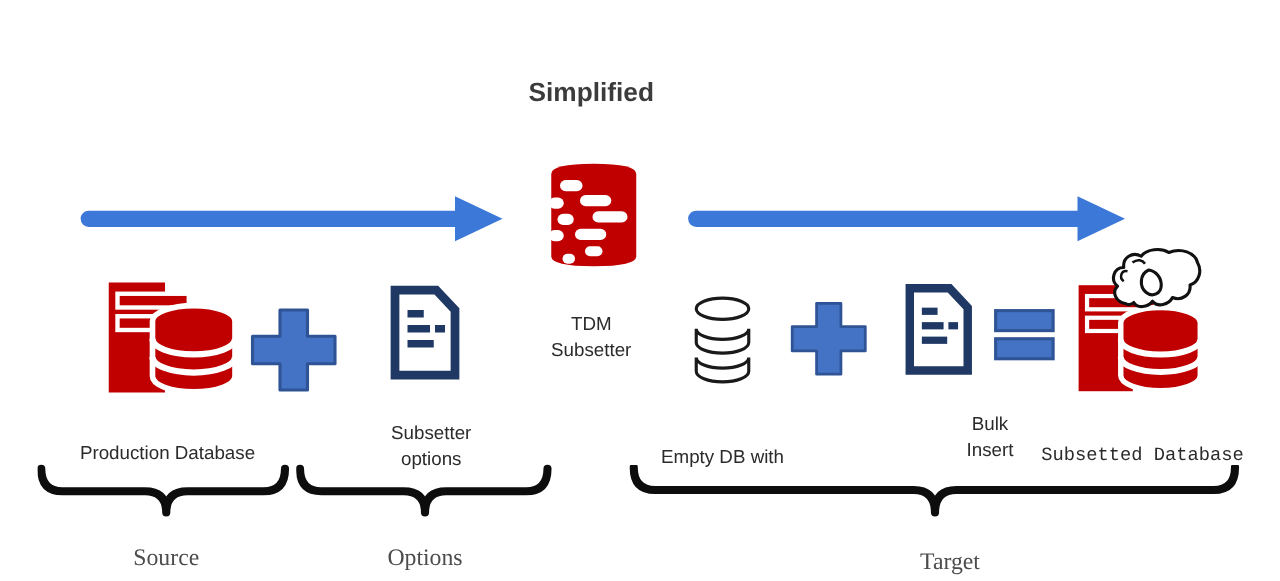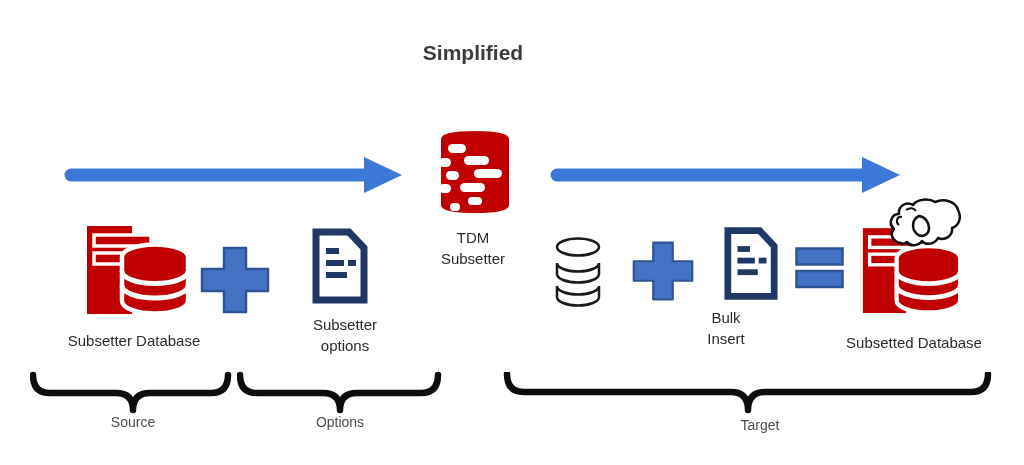--- a/index.html
+++ b/index.html
@@ -1,30 +1,30 @@
 <!DOCTYPE html>
 <html><head>
 <meta charset="utf-8">
 <style>
   html,body{margin:0;padding:0;background:#fff;}
   .canvas{
     position:relative;width:1024px;height:465px;background:#ffffff;
     font-family:"Liberation Sans","DejaVu Sans",sans-serif;overflow:hidden;
   }
   .abs{position:absolute;}
-  .ctr{transform:translateX(-50%);white-space:nowrap;}
+  .ctr{transform:translateX(-50%);white-space:nowrap;margin-top:22px;}
   .title{
     left:473px;top:40px;text-align:center;
     font-size:21px;font-weight:bold;color:#3b3b3b;line-height:25px;
   }
   .node-label{
     font-size:15px;color:#2b2b2b;text-align:center;line-height:21px;
   }
   .group-label{
-    font-size:14px;color:#4d4d4d;text-align:right;
+    font-size:19px;color:#4d4d4d;text-align:right;font-family:Liberation Serif, serif;
   }
   svg{display:block;}
 </style>
 </head>
 <body>
 
 <div class="canvas">
 
   <div class="abs ctr title">
     <div>Simplified</div>
@@ -60,21 +60,21 @@
   </div>
 
   <svg class="abs" style="left:84px;top:224px;" width="110" height="96" viewBox="0 0 110 96">
     <rect x="3" y="2" width="45" height="88" fill="#C00000"></rect>
     <rect x="10" y="11" width="57" height="11" fill="#C00000" stroke="#ffffff" stroke-width="3.5"></rect>
     <rect x="10" y="29" width="57" height="11" fill="#C00000" stroke="#ffffff" stroke-width="3.5"></rect>
     <path d="M38 33 A33 12.5 0 0 1 104 33 L104 77 A33 12.5 0 0 1 38 77 Z" fill="#C00000" stroke="#ffffff" stroke-width="4.5"></path>
     <path d="M38 47 A33 12.5 0 0 0 104 47" stroke="#ffffff" stroke-width="5" fill="none"></path>
     <path d="M38 61.5 A33 12.5 0 0 0 104 61.5" stroke="#ffffff" stroke-width="5" fill="none"></path>
   </svg>
-  <div class="abs ctr node-label" style="left:134px;top:330px;">Subsetter Database</div>
+  <div class="abs ctr node-label" style="left:134px;top:330px;">Production Database</div>
 
   <svg class="abs" style="left:200px;top:246px;" width="70" height="68" viewBox="0 0 70 68">
     <path d="M24 2 H46 V23 H68 V45 H46 V66 H24 V45 H2 V23 H24 Z" fill="#4472C4" stroke="#2F5496" stroke-width="2.5" stroke-linejoin="round"></path>
   </svg>
 
   <svg class="abs" style="left:311px;top:228px;" width="58" height="76" viewBox="0 0 58 76">
     <path d="M5 4 H38 L53 20 V72 H5 Z" fill="#ffffff" stroke="#1F3864" stroke-width="7" stroke-linejoin="miter"></path>
     <g fill="#1F3864">
       <rect x="15" y="20" width="13" height="6"></rect>
       <rect x="15" y="32" width="18" height="6"></rect>
@@ -88,36 +88,37 @@
   </div>
 
   <svg class="abs" style="left:553px;top:236px;" width="50" height="80" viewBox="0 0 50 80">
     <g fill="#ffffff" stroke="#1a1a1a" stroke-width="2.5">
       <ellipse cx="25" cy="11" rx="21" ry="8.5"></ellipse>
       <path d="M4 27 A21 8.5 0 0 0 46 27 L46 38 A21 8.5 0 0 1 4 38 Z"></path>
       <path d="M4 50 A21 8.5 0 0 0 46 50 L46 61 A21 8.5 0 0 1 4 61 Z"></path>
     </g>
   </svg>
   <div class="abs ctr node-label" style="left:578px;top:333px;">
+    <div>Empty DB with</div>
   </div>
 
   <svg class="abs" style="left:632px;top:238px;" width="62" height="66" viewBox="0 0 70 68">
     <path d="M24 2 H46 V23 H68 V45 H46 V66 H24 V45 H2 V23 H24 Z" fill="#4472C4" stroke="#2F5496" stroke-width="2.5" stroke-linejoin="round"></path>
   </svg>
 
   <svg class="abs" style="left:723px;top:226px;" width="56" height="75" viewBox="0 0 58 76">
     <path d="M5 4 H38 L53 20 V72 H5 Z" fill="#ffffff" stroke="#1F3864" stroke-width="7" stroke-linejoin="miter"></path>
     <g fill="#1F3864">
       <rect x="15" y="20" width="13" height="6"></rect>
       <rect x="15" y="32" width="18" height="6"></rect>
       <rect x="37" y="32" width="8" height="6"></rect>
       <rect x="15" y="44" width="21" height="6"></rect>
     </g>
   </svg>
-  <div class="abs ctr node-label" style="left:726px;top:307px;">
+  <div class="abs ctr node-label" style="left:792px;top:307px;">
     <div>Bulk</div>
     <div>Insert</div>
   </div>
 
   <svg class="abs" style="left:795px;top:247px;" width="49" height="42" viewBox="0 0 49 42">
     <rect x="1.5" y="1.5" width="46" height="16" fill="#4472C4" stroke="#2F5496" stroke-width="2.5"></rect>
     <rect x="1.5" y="24" width="46" height="16" fill="#4472C4" stroke="#2F5496" stroke-width="2.5"></rect>
   </svg>
 
   <svg class="abs" style="left:860px;top:226px;" width="106" height="93" viewBox="0 0 110 96">
@@ -130,21 +131,21 @@
   </svg>
 
   <svg class="abs" style="left:886px;top:198px;" width="78" height="54" viewBox="0 0 78 54">
     <path d="M15 45 C7 44 3 36 8 31 C2 26 5 16 13 16 C12 8 20 3 27 7 C31 1 43 0 49 4
              C59 0 70 4 72 12 C76 19 73 28 66 30 C67 38 59 43 52 40 C49 46 40 48 36 43
              C32 48 24 49 21 44 C19 46 16 46 15 45 Z" fill="#ffffff" stroke="#111111" stroke-width="2.5" stroke-linejoin="round"></path>
     <path d="M33 18 C26 21 25 31 31 36 C36 40 43 37 43 30 C43 24 39 19 33 18 Z" fill="#ffffff" stroke="#111111" stroke-width="2.5"></path>
     <path d="M13 27 C9 24 11 18 16 19" fill="none" stroke="#111111" stroke-width="2"></path>
     <path d="M20 12 C24 9 28 10 30 13" fill="none" stroke="#111111" stroke-width="2"></path>
   </svg>
-  <div class="abs ctr node-label" style="left:914px;top:332px;">Subsetted Database</div>
+  <div class="abs ctr node-label" style="left:914px;top:332px;font-family:Liberation Mono, monospace;">Subsetted Database</div>
 
   <svg class="abs" style="left:30px;top:370px;" width="205" height="50" viewBox="0 0 205 50">
     <path d="M3 5 Q3 23 20 23 L86 23 Q103 23 103 40 Q103 23 120 23 L181 23 Q198 23 198 5" fill="none" stroke="#0D0D0D" stroke-width="6.5" stroke-linecap="round" stroke-linejoin="round"></path>
   </svg>
   <div class="abs ctr group-label" style="left:133px;top:414px;">Source</div>
 
   <svg class="abs" style="left:237px;top:370px;" width="208" height="50" viewBox="0 0 208 50">
     <path d="M3 5 Q3 23 20 23 L86 23 Q103 23 103 40 Q103 23 120 23 L184 23 Q201 23 201 5" fill="none" stroke="#0D0D0D" stroke-width="6.5" stroke-linecap="round" stroke-linejoin="round"></path>
   </svg>
   <div class="abs ctr group-label" style="left:340px;top:414px;">Options</div>

